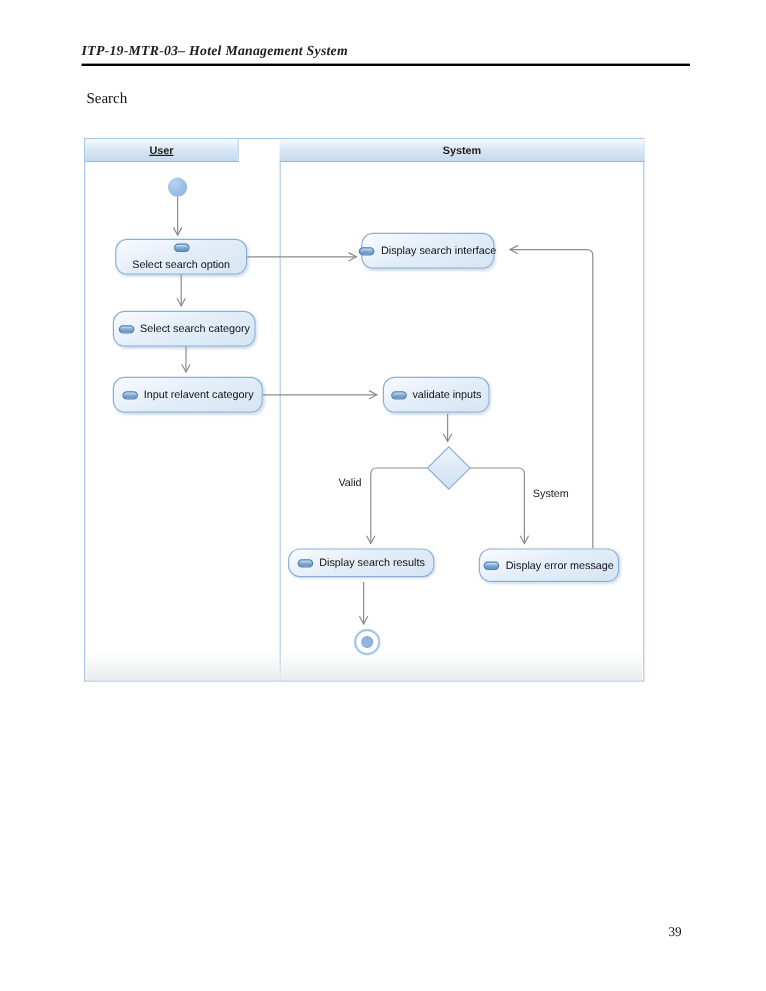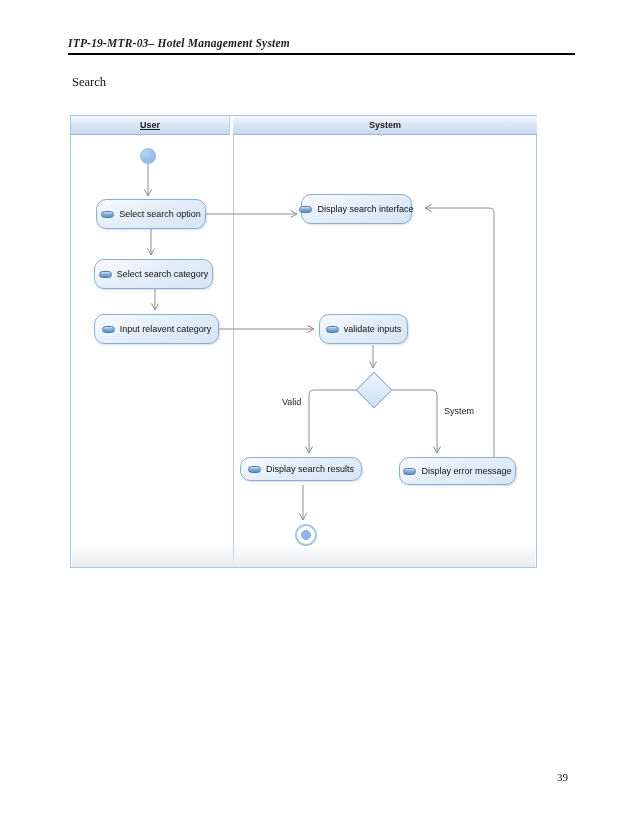--- a/index.html
+++ b/index.html
@@ -30,21 +30,21 @@
     background:#ffffff; border:1px solid #a9c6e2; box-sizing:border-box;
   }
   .lane-headers { position:absolute; left:0; top:0; width:100%; height:19px; }
   .lane-header {
     position:absolute; top:0; height:19px; box-sizing:border-box;
     background:linear-gradient(180deg,#f6fafd 0%,#dde9f6 40%,#c6d9ee 100%);
     border-bottom:1px solid #9cb8d8;
     font:bold 9px "Liberation Sans", sans-serif; color:#1a1a1a;
     text-align:center; line-height:18px;
   }
-  .lane-header.user   { left:0;     width:159px; border-right:1px solid #bcd1e8;text-decoration:underline; }
+  .lane-header.user   { left:0;     width:128px; border-right:1px solid #bcd1e8;text-decoration:underline; }
   .lane-header.system { left:162px; width:304px; }
   .lane-divider {
     position:absolute; left:162px; top:19px; width:1px; height:433px; background:#b3cbe4;
   }
   .lane-bottom-fade {
     position:absolute; left:1px; right:1px; bottom:0; height:24px;
     background:linear-gradient(180deg, rgba(236,238,240,0) 0%, #e9ebed 100%);
   }
   
   .connectors { position:absolute; left:0; top:0; width:467px; height:453px; }
@@ -118,21 +118,21 @@
       <path d="M148,213 H243" marker-end="url(#arr)"></path>
       <path d="M302,229 V252" marker-end="url(#arr)"></path>
       <path d="M285,274 H243 Q238,274 238,279 V337" marker-end="url(#arr)"></path>
       <path d="M321,274 H361 Q366,274 366,279 V337" marker-end="url(#arr)"></path>
       <path d="M232,369 V404" marker-end="url(#arr)"></path>
       <path d="M423,341 V97 Q423,92 418,92 H354" marker-end="url(#arr)"></path>
     </svg>
 
     <div class="initial-node"></div>
 
-    <div class="activity" style="left:25px; top:83px; width:110px; height:30px;">
+    <div class="activity" style="left:25px; top:83px; width:110px; height:30px;flex-direction:column;">
       <span class="pill"></span>
       <span>Select search option</span>
     </div>
 
     <div class="activity" style="left:230px; top:78px; width:111px; height:30px;">
       <span class="pill"></span>
       <span>Display search interface</span>
     </div>
 
     <div class="activity" style="left:23px; top:143px; width:119px; height:30px;">

